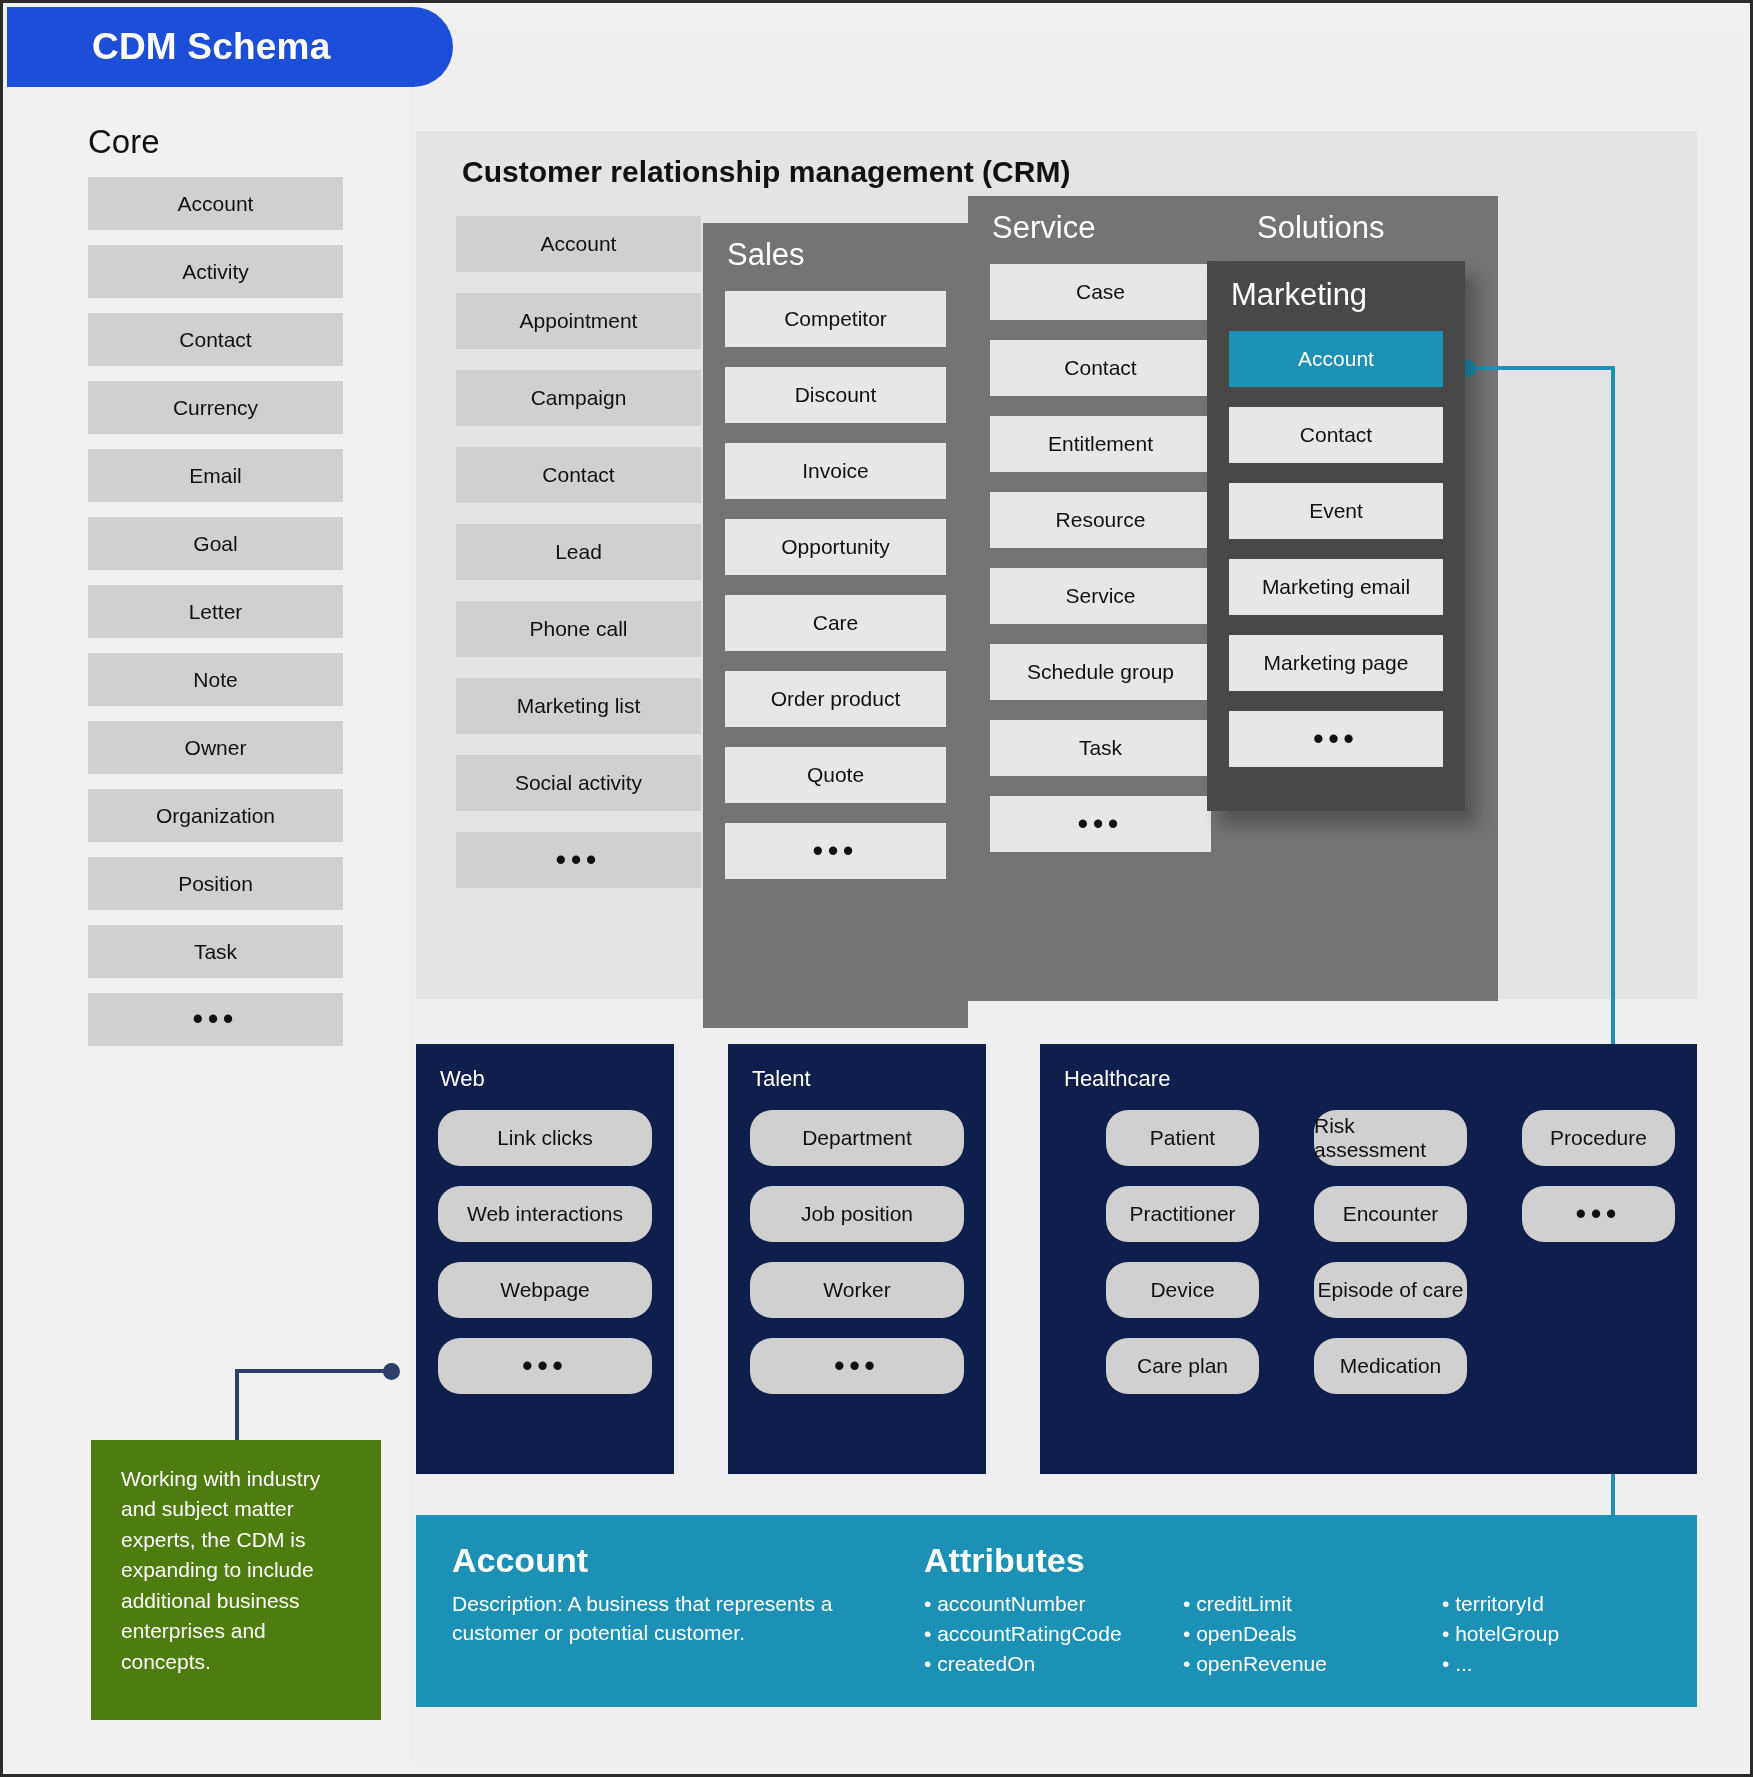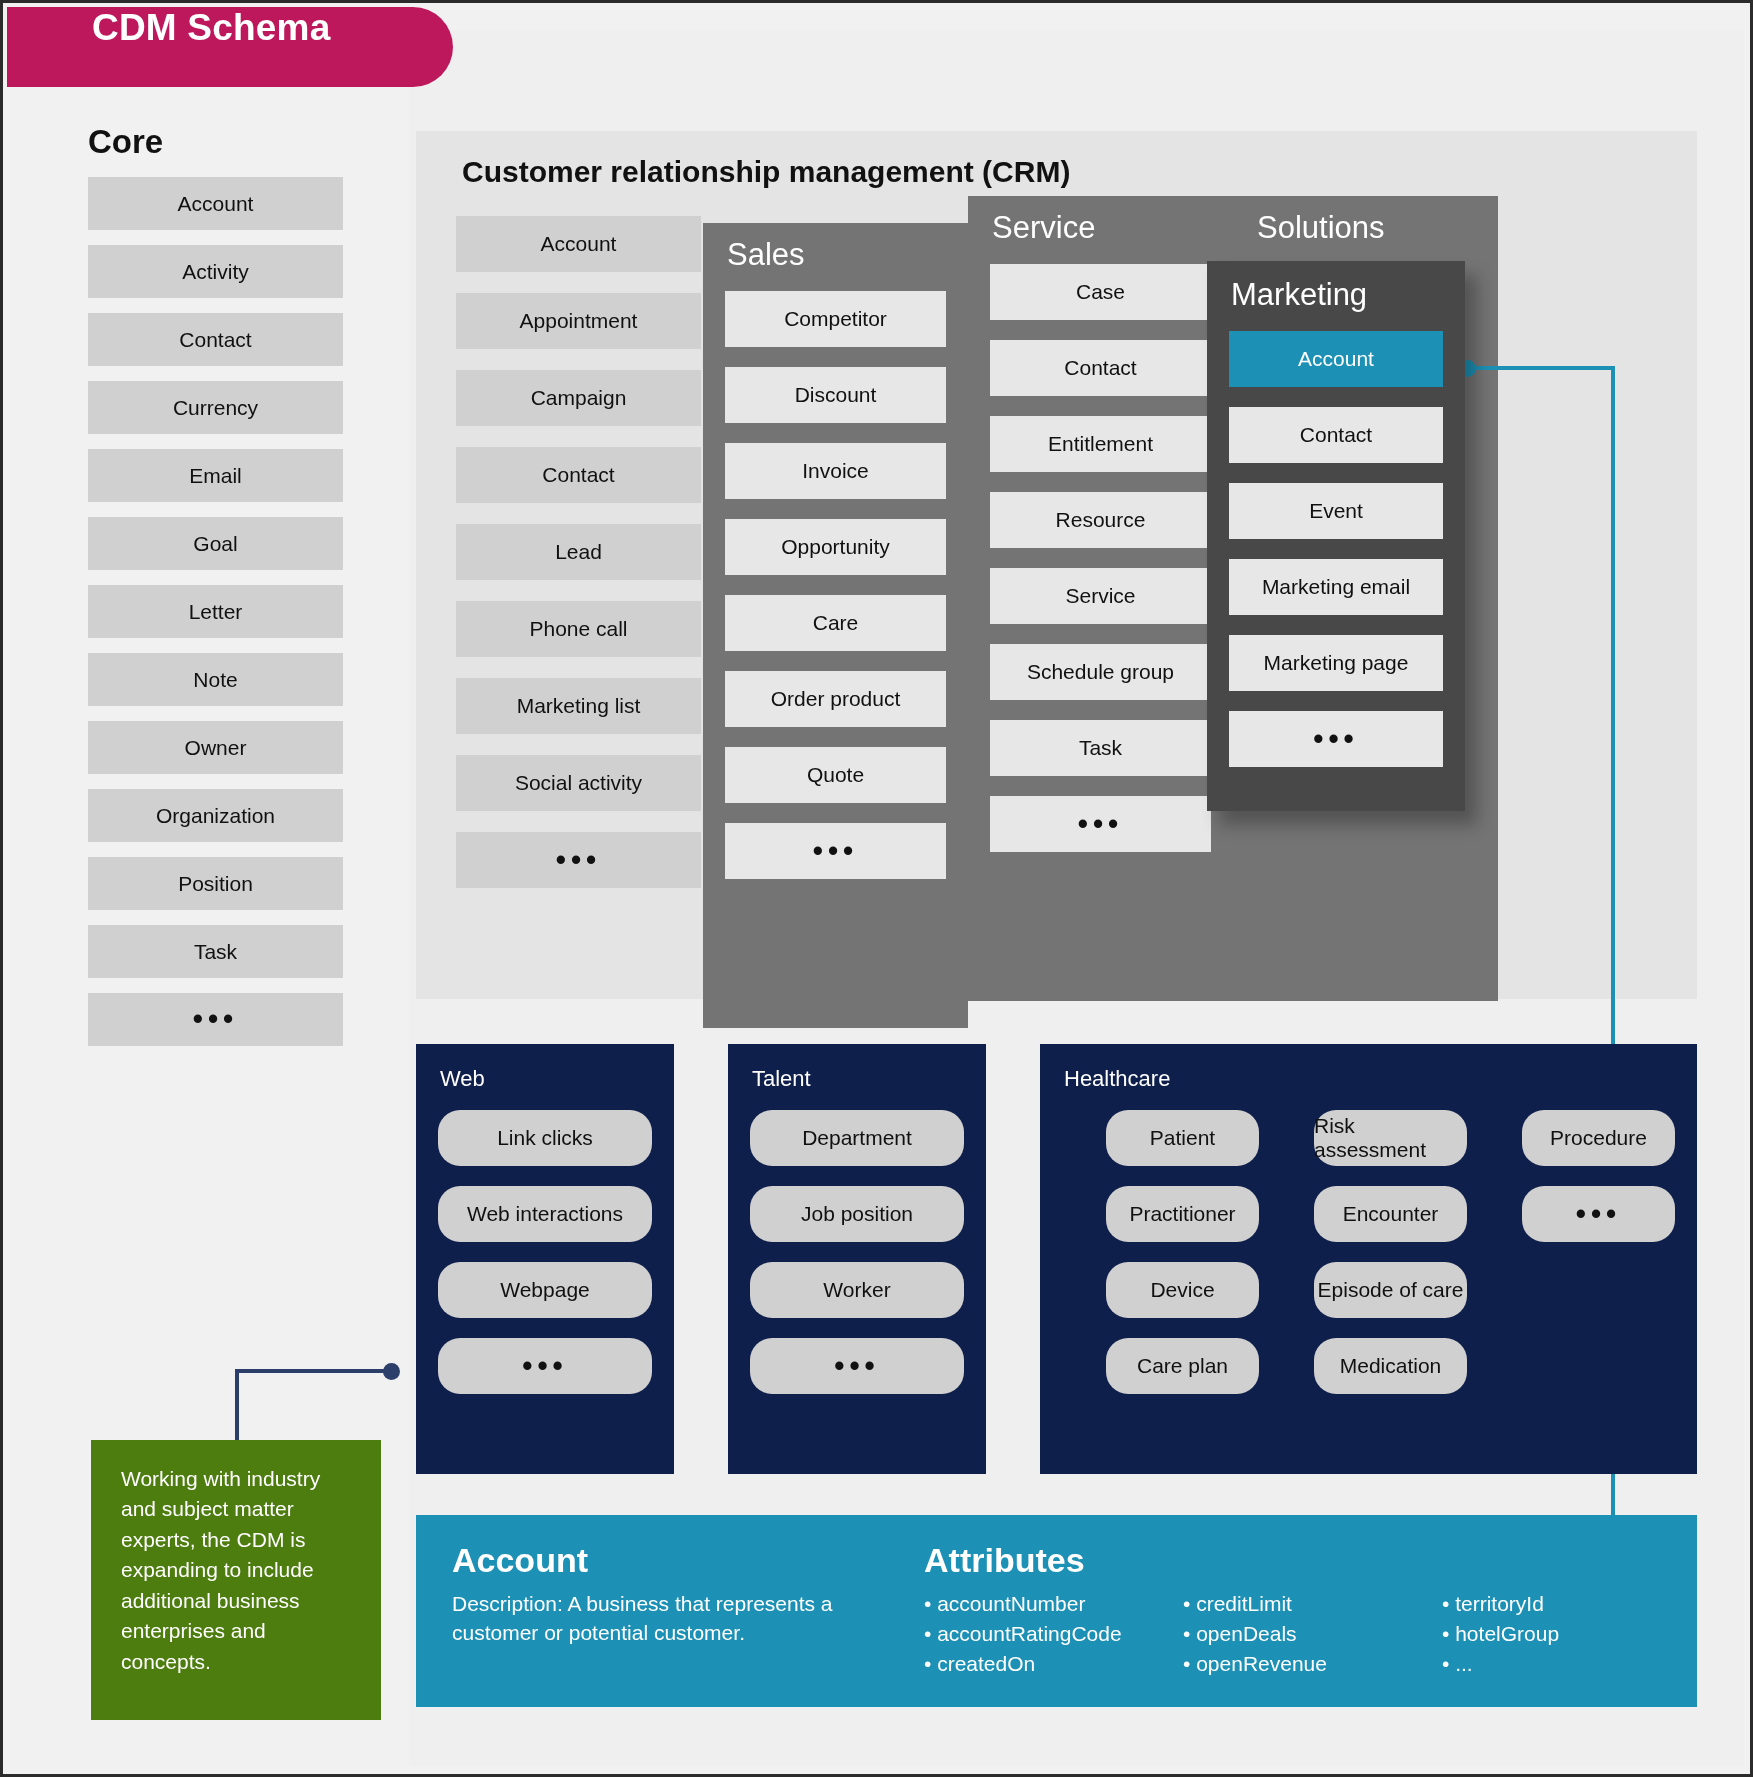--- a/index.html
+++ b/index.html
@@ -14,23 +14,23 @@
     background: #f1f1f1;
     border: 3px solid #2b2b2b;
     overflow: hidden;
   }
 
   
   .header-pill {
     position: absolute;
     left: 4px; top: 4px;
     width: 446px; height: 80px;
-    background: #be185d;
+    background: #1d4ed8;
     border-radius: 0 40px 40px 0;
-    display: flex; 
+    display: flex; align-items: center;
     padding-left: 85px;
   }
   .header-pill .title {
     color: #ffffff;
     font-size: 37px;
     font-weight: bold;
     letter-spacing: .2px;
   }
 
   
@@ -42,21 +42,21 @@
     border-radius: 18px 0 0 0;
   }
 
   
   .core-col {
     position: absolute;
     left: 85px; top: 120px;
     width: 255px;
   }
   .core-title {
-    font-size: 33px; font-weight: bold; color: #111;
+    font-size: 33px; font-weight: normal; color: #111;
     margin-bottom: 16px;
   }
   .core-item {
     background: #d0d0d0;
     height: 53px;
     margin-bottom: 15px;
     display: flex; align-items: center; justify-content: center;
     font-size: 21px; color: #111;
   }
   .dots { letter-spacing: 5px; font-size: 29px; line-height: .7; font-weight: bold; }

